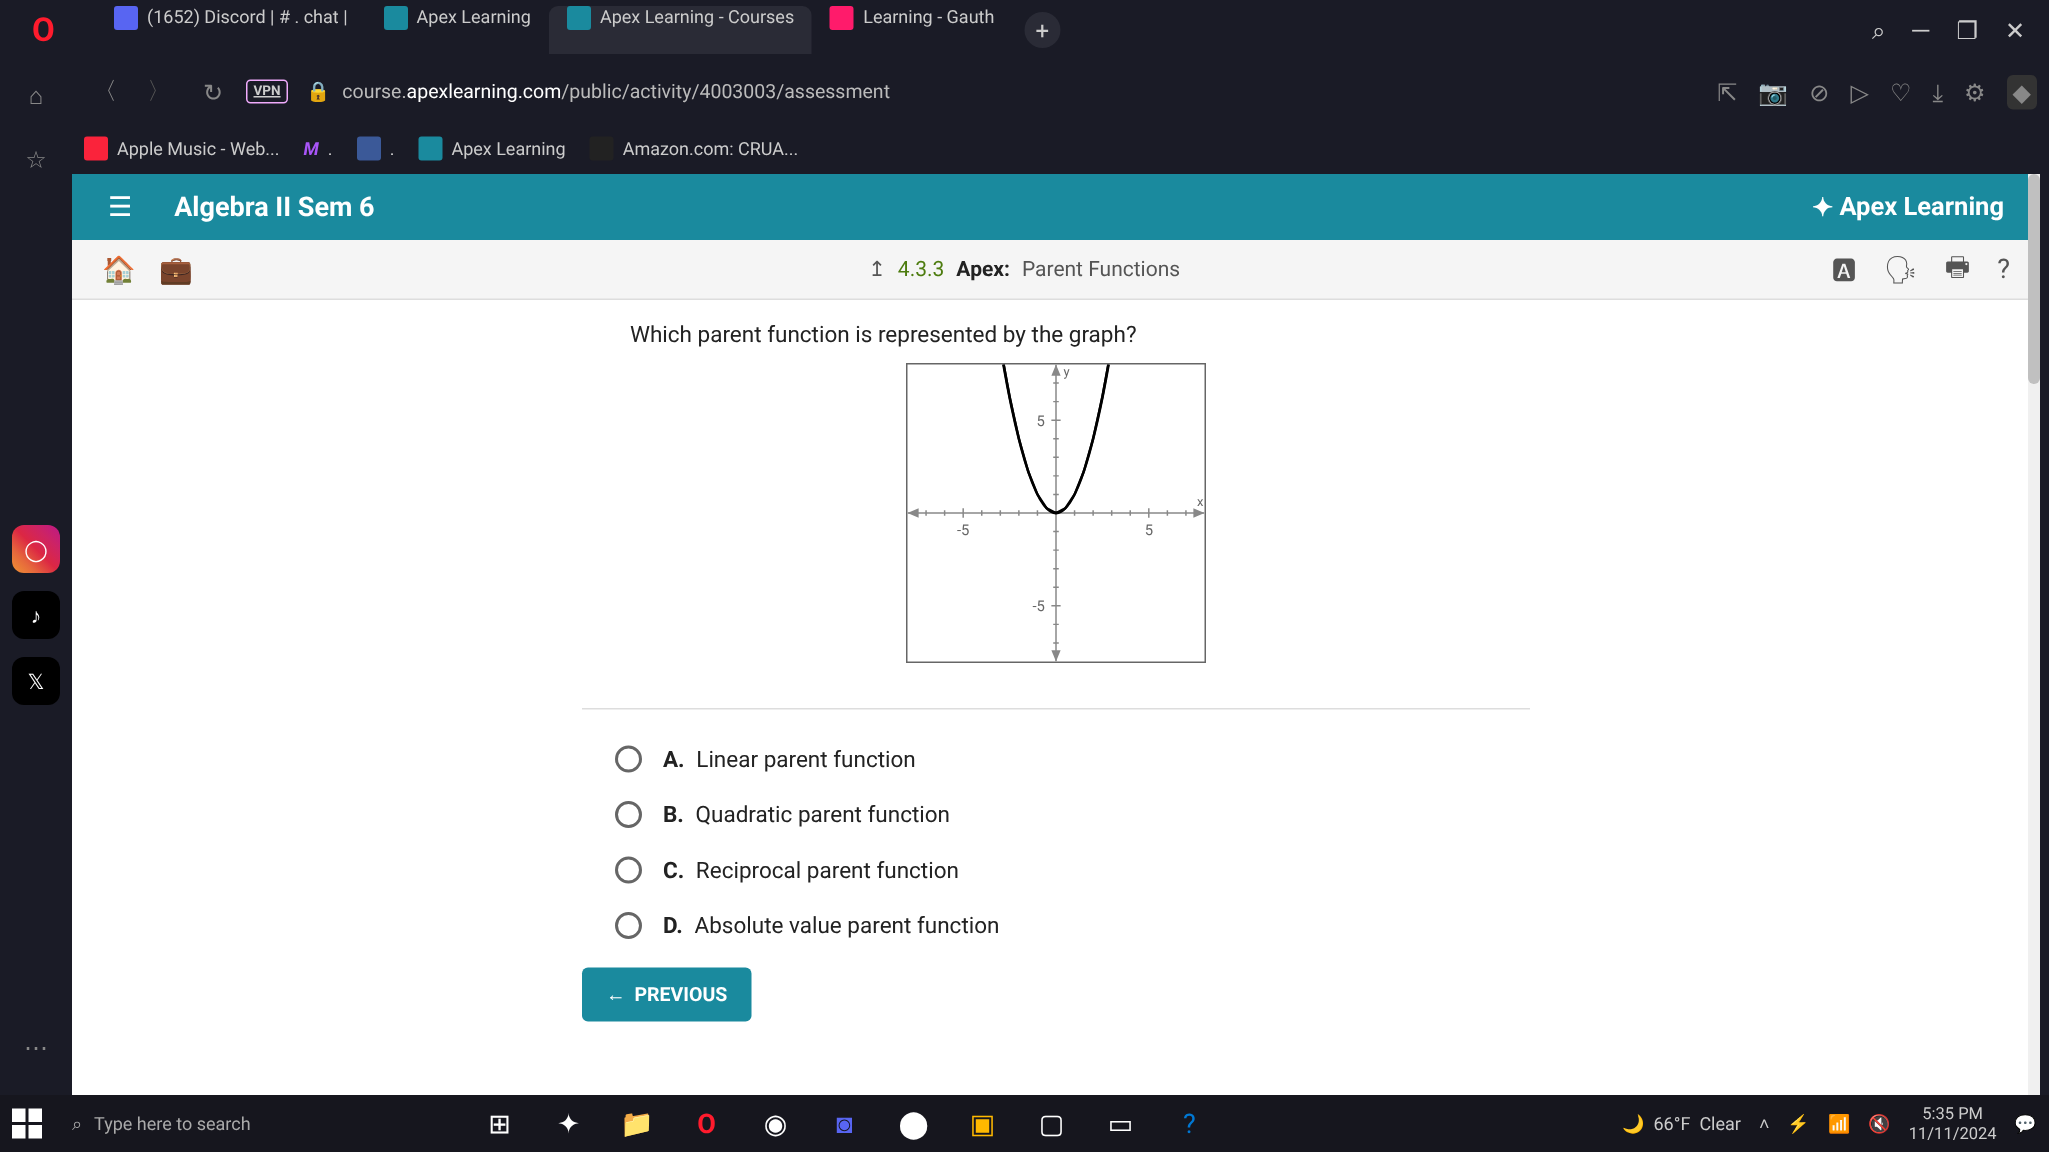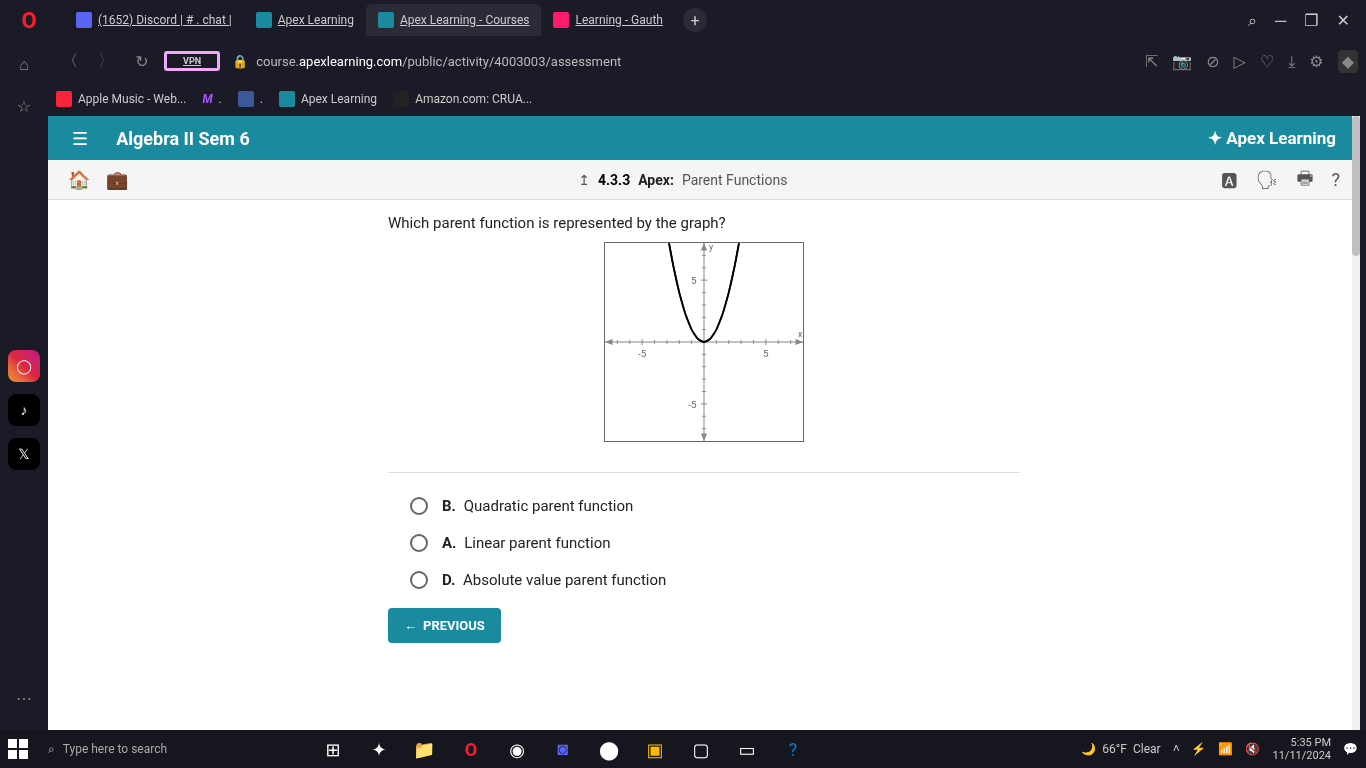--- a/index.html
+++ b/index.html
@@ -1,32 +1,32 @@
 <!DOCTYPE html>
 <html><head>
 <meta charset="utf-8">
 <style>
 * { margin: 0; padding: 0; box-sizing: border-box; font-family: -apple-system, BlinkMacSystemFont, "Segoe UI", Roboto, sans-serif; }
 body { background: #1a1b26; width: 1366px; height: 768px; overflow: hidden; position: relative; }
 
 
 .browser-top { background: #1a1b26; height: 40px; display: flex; align-items: center; padding: 0 8px; }
 .opera-icon { width: 30px; height: 30px; display: flex; align-items: center; justify-content: center; color: #ff1b2d; font-size: 22px; font-weight: bold; margin-left: 6px; }
-.tab { display: flex; align-items: center; gap: 6px; padding: 0 12px; height: 32px; font-size: 12px; color: #ccc; border-radius: 6px 6px 0 0; max-width: 180px; overflow: hidden; white-space: nowrap; text-decoration: underline; }
+.tab { display: flex; align-items: flex-start; gap: 6px; padding: 0 12px; height: 32px; font-size: 12px; color: #ccc; border-radius: 6px 6px 0 0; max-width: 180px; overflow: hidden; white-space: nowrap; }
 .tab.active { background: #2a2b36; }
 .tab-favicon { width: 16px; height: 16px; flex-shrink: 0; border-radius: 2px; }
 .new-tab { color: #ccc; margin-left: 8px; width: 24px; height: 24px; display: flex; align-items: center; justify-content: center; border-radius: 50%; background: #2a2b36; cursor: pointer; }
 .window-controls { margin-left: auto; display: flex; gap: 18px; color: #ccc; padding-right: 8px; align-items: center; }
 .window-controls span { cursor: pointer; }
 
 .browser-nav { background: #1a1b26; height: 42px; display: flex; align-items: center; padding: 0 8px; gap: 8px; }
 .left-rail { width: 48px; background: #1a1b26; position: absolute; left: 0; top: 40px; bottom: 38px; display: flex; flex-direction: column; align-items: center; padding-top: 12px; gap: 18px; color: #888; }
 .left-rail .rail-icon { width: 24px; height: 24px; display: flex; align-items: center; justify-content: center; cursor: pointer; }
 .nav-btn { color: #888; width: 28px; height: 28px; display: flex; align-items: center; justify-content: center; cursor: pointer; }
-.vpn-badge { border: 3px solid #f0abfc; color: #ccc; font-size: 9px; padding: 2px 16px; border-radius: 3px; font-weight: bold; text-decoration: underline; }
+.vpn-badge { border: 1px solid #f0abfc; color: #ccc; font-size: 9px; padding: 2px 4px; border-radius: 3px; font-weight: bold; text-decoration: underline; }
 .url-bar { flex: 1; display: flex; align-items: center; gap: 8px; color: #bbb; font-size: 13px; padding-left: 4px; }
 .url-bar .lock { color: #888; }
 .url-text .domain { color: #fff; margin-top: 36px; }
 .right-icons { display: flex; gap: 14px; color: #888; align-items: center; }
 .right-icons span { cursor: pointer; }
 
 .bookmarks { background: #1a1b26; height: 34px; display: flex; align-items: center; gap: 16px; padding-left: 56px; font-size: 12px; color: #ccc; }
 .bookmark { display: flex; align-items: center; gap: 6px; cursor: pointer; }
 .bookmark .bm-icon { width: 16px; height: 16px; border-radius: 2px; }
 
@@ -37,28 +37,28 @@
 
 .course-bar { background: #1a8a9e; height: 44px; display: flex; align-items: center; padding: 0 24px; color: #fff; }
 .course-bar .menu-icon { font-size: 18px; margin-right: 28px; cursor: pointer; }
 .course-bar .title { font-size: 18px; font-weight: bold; }
 .course-bar .brand { margin-left: auto; font-size: 17px; font-weight: bold; display: flex; align-items: center; gap: 4px; }
 
 .toolbar { background: #f5f5f5; height: 40px; display: flex; align-items: center; padding: 0 20px; border-bottom: 1px solid #ddd; color: #555; }
 .toolbar .home-icon, .toolbar .brief-icon { font-size: 18px; margin-right: 16px; cursor: pointer; }
 .toolbar .center { margin: 0 auto; display: flex; align-items: center; gap: 8px; font-size: 14px; }
 .toolbar .center .up { cursor: pointer; }
-.toolbar .center .bold { font-weight: bold; color: #000000; }
+.toolbar .center .bold { font-weight: normal; color: #4d7c0f; }
 .toolbar .center .label { font-weight: bold; color: #222; }
 .toolbar .center .sub { color: #555; }
 .toolbar .right-tools { display: flex; gap: 18px; font-size: 18px; align-items: center; }
 .toolbar .right-tools span { cursor: pointer; }
 
 .question-area { padding: 14px 0 0 0; }
-.question-text { font-size: 15px; color: #222; padding-left: 340px; }
+.question-text { font-size: 15px; color: #222; padding-left: 340px; margin-left: 32px; }
 
 .graph-box { width: 200px; height: 200px; border: 1px solid #666; margin: 10px auto 0; position: relative; background: #fff; }
 .graph-box svg { width: 100%; height: 100%; }
 
 .divider { border-top: 1px solid #ddd; margin: 30px 340px 0 340px; }
 
 .options { padding: 24px 0 0 362px; }
 .option { display: flex; align-items: center; gap: 14px; margin-bottom: 19px; font-size: 15px; color: #222; }
 .radio { width: 18px; height: 18px; border: 2px solid #666; border-radius: 50%; cursor: pointer; flex-shrink: 0; }
 .option .letter { font-weight: bold; margin-right: 4px; }
@@ -67,21 +67,21 @@
 
 
 .taskbar { position: absolute; bottom: 0; left: 0; right: 0; height: 38px; background: #16161e; display: flex; align-items: center; padding: 0 8px; color: #fff; font-size: 12px; }
 .start { width: 20px; height: 20px; display: grid; grid-template-columns: 1fr 1fr; grid-template-rows: 1fr 1fr; gap: 2px; margin-right: 12px; cursor: pointer; }
 .start div { background: #fff; }
 .search-box { display: flex; align-items: center; gap: 8px; background: #16161e; padding: 4px 8px; width: 260px; color: #aaa; }
 .task-icons { display: flex; gap: 20px; margin-left: 20px; align-items: center; }
 .task-icons .ticon { width: 26px; height: 26px; display: flex; align-items: center; justify-content: center; cursor: pointer; font-size: 18px; }
 .tray { margin-left: auto; display: flex; align-items: center; gap: 12px; color: #ccc; }
 .weather { display: flex; align-items: center; gap: 6px; }
-.clock { text-align: right; line-height: 1.2; font-size: 11px; }
+.clock { text-align: center; line-height: 1.2; font-size: 11px; }
 
 .sidebar-apps { position: absolute; left: 8px; top: 350px; display: flex; flex-direction: column; gap: 12px; }
 .sidebar-apps .app { width: 32px; height: 32px; border-radius: 8px; display: flex; align-items: center; justify-content: center; color: #fff; font-size: 14px; cursor: pointer; }
 </style>
 </head>
 <body>
 
 <div class="browser-top">
   <div class="opera-icon">O</div>
   <div style="width:20px"></div>
@@ -251,25 +251,29 @@
         <text x="7.6" y="-0.4" font-size="0.7" fill="#666">x</text>
         <text x="0.4" y="-7.4" font-size="0.7" fill="#666">y</text>
       </svg>
     </div>
 
     <div class="divider"></div>
 
     <div class="options">
       <div class="option">
         <div class="radio"></div>
+        <span><span class="letter">A.</span> <span>Linear parent function</span></span>
+      </div>
+      <div class="option">
+        <div class="radio"></div>
         <span><span class="letter">B.</span> <span>Quadratic parent function</span></span>
       </div>
       <div class="option">
         <div class="radio"></div>
-        <span><span class="letter">A.</span> <span>Linear parent function</span></span>
+        <span><span class="letter">C.</span> <span>Reciprocal parent function</span></span>
       </div>
       <div class="option">
         <div class="radio"></div>
         <span><span class="letter">D.</span> <span>Absolute value parent function</span></span>
       </div>
     </div>
 
     <button class="prev-btn">← <span>PREVIOUS</span></button>
   </div>
 </div>

